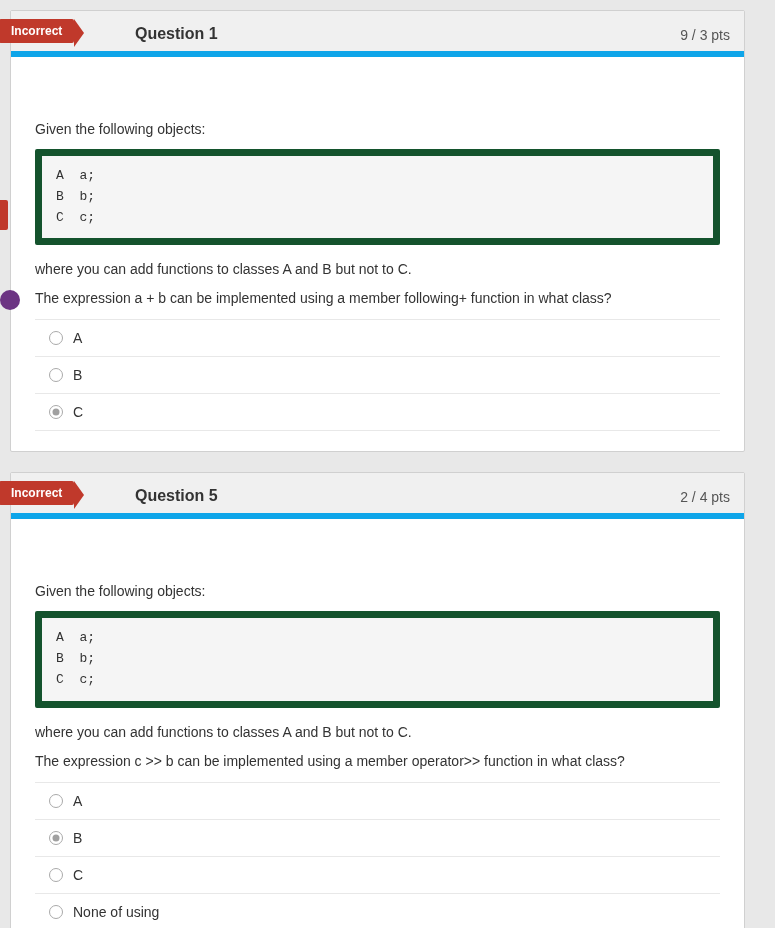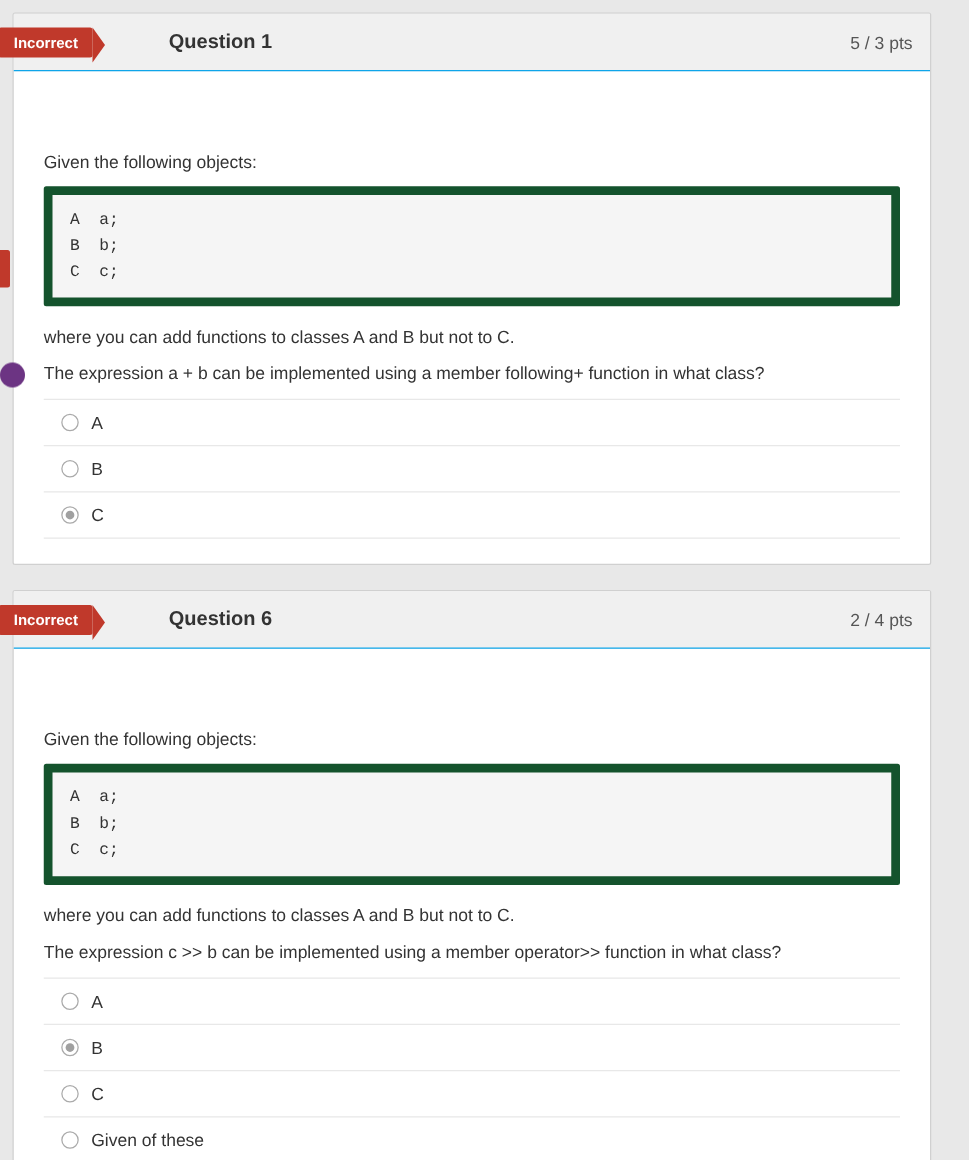--- a/index.html
+++ b/index.html
@@ -26,23 +26,23 @@
 
     .question-block {
       background: #fff;
       border: 1px solid #d0d0d0;
       border-radius: 2px;
       overflow: visible;
     }
 
     .question-header {
       background: #f0f0f0;
-      border-bottom: 1px solid #0ea5e9;
-      display: flex;
-      align-items: center;
+      border-bottom: 6px solid #0ea5e9;
+      display: flex;
+      align-items: flex-end;
       padding: 8px 14px;
       position: relative;
       min-height: 46px;
     }
 
     .incorrect-badge {
       background: #c0392b;
       color: #fff;
       font-size: 12px;
       font-weight: bold;
@@ -189,21 +189,21 @@
 
 <div class="sidebar-indicator"></div>
 <div class="sidebar-dot"></div>
 
 <div class="page-container">
 
 <div class="question-block">
       <div class="question-header">
         <div class="incorrect-badge">Incorrect</div>
         <span class="question-title">Question 1</span>
-        <span class="question-score">5 / 3 pts</span>
+        <span class="question-score">9 / 3 pts</span>
       </div>
       <div class="question-body">
         <p class="question-intro">Given the following objects:</p>
         <pre class="code-block">A  a;
 B  b;
 C  c;</pre>
         <p class="question-text">where you can add functions to classes A and B but not to C.</p>
         <p class="question-text">The expression a + b can be implemented using a member following+ function in what class?</p>
         <div class="options-list">
           <div class="option-row">
@@ -217,21 +217,21 @@
           <div class="option-row">
             <span class="radio-circle selected"></span>
             <span class="option-label">C</span>
           </div>
         </div>
       </div>
     </div>
     <div class="question-block">
       <div class="question-header">
         <div class="incorrect-badge">Incorrect</div>
-        <span class="question-title">Question 6</span>
+        <span class="question-title">Question 5</span>
         <span class="question-score">2 / 4 pts</span>
       </div>
       <div class="question-body">
         <p class="question-intro">Given the following objects:</p>
         <pre class="code-block">A  a;
 B  b;
 C  c;</pre>
         <p class="question-text">where you can add functions to classes A and B but not to C.</p>
         <p class="question-text">The expression c &gt;&gt; b can be implemented using a member operator&gt;&gt; function in what class?</p>
         <div class="options-list">
@@ -242,18 +242,18 @@
           <div class="option-row">
             <span class="radio-circle selected"></span>
             <span class="option-label">B</span>
           </div>
           <div class="option-row">
             <span class="radio-circle"></span>
             <span class="option-label">C</span>
           </div>
           <div class="option-row">
             <span class="radio-circle"></span>
-            <span class="option-label">Given of these</span>
+            <span class="option-label">None of using</span>
           </div>
         </div>
       </div>
     </div>
   </div>
 
 </body></html>

